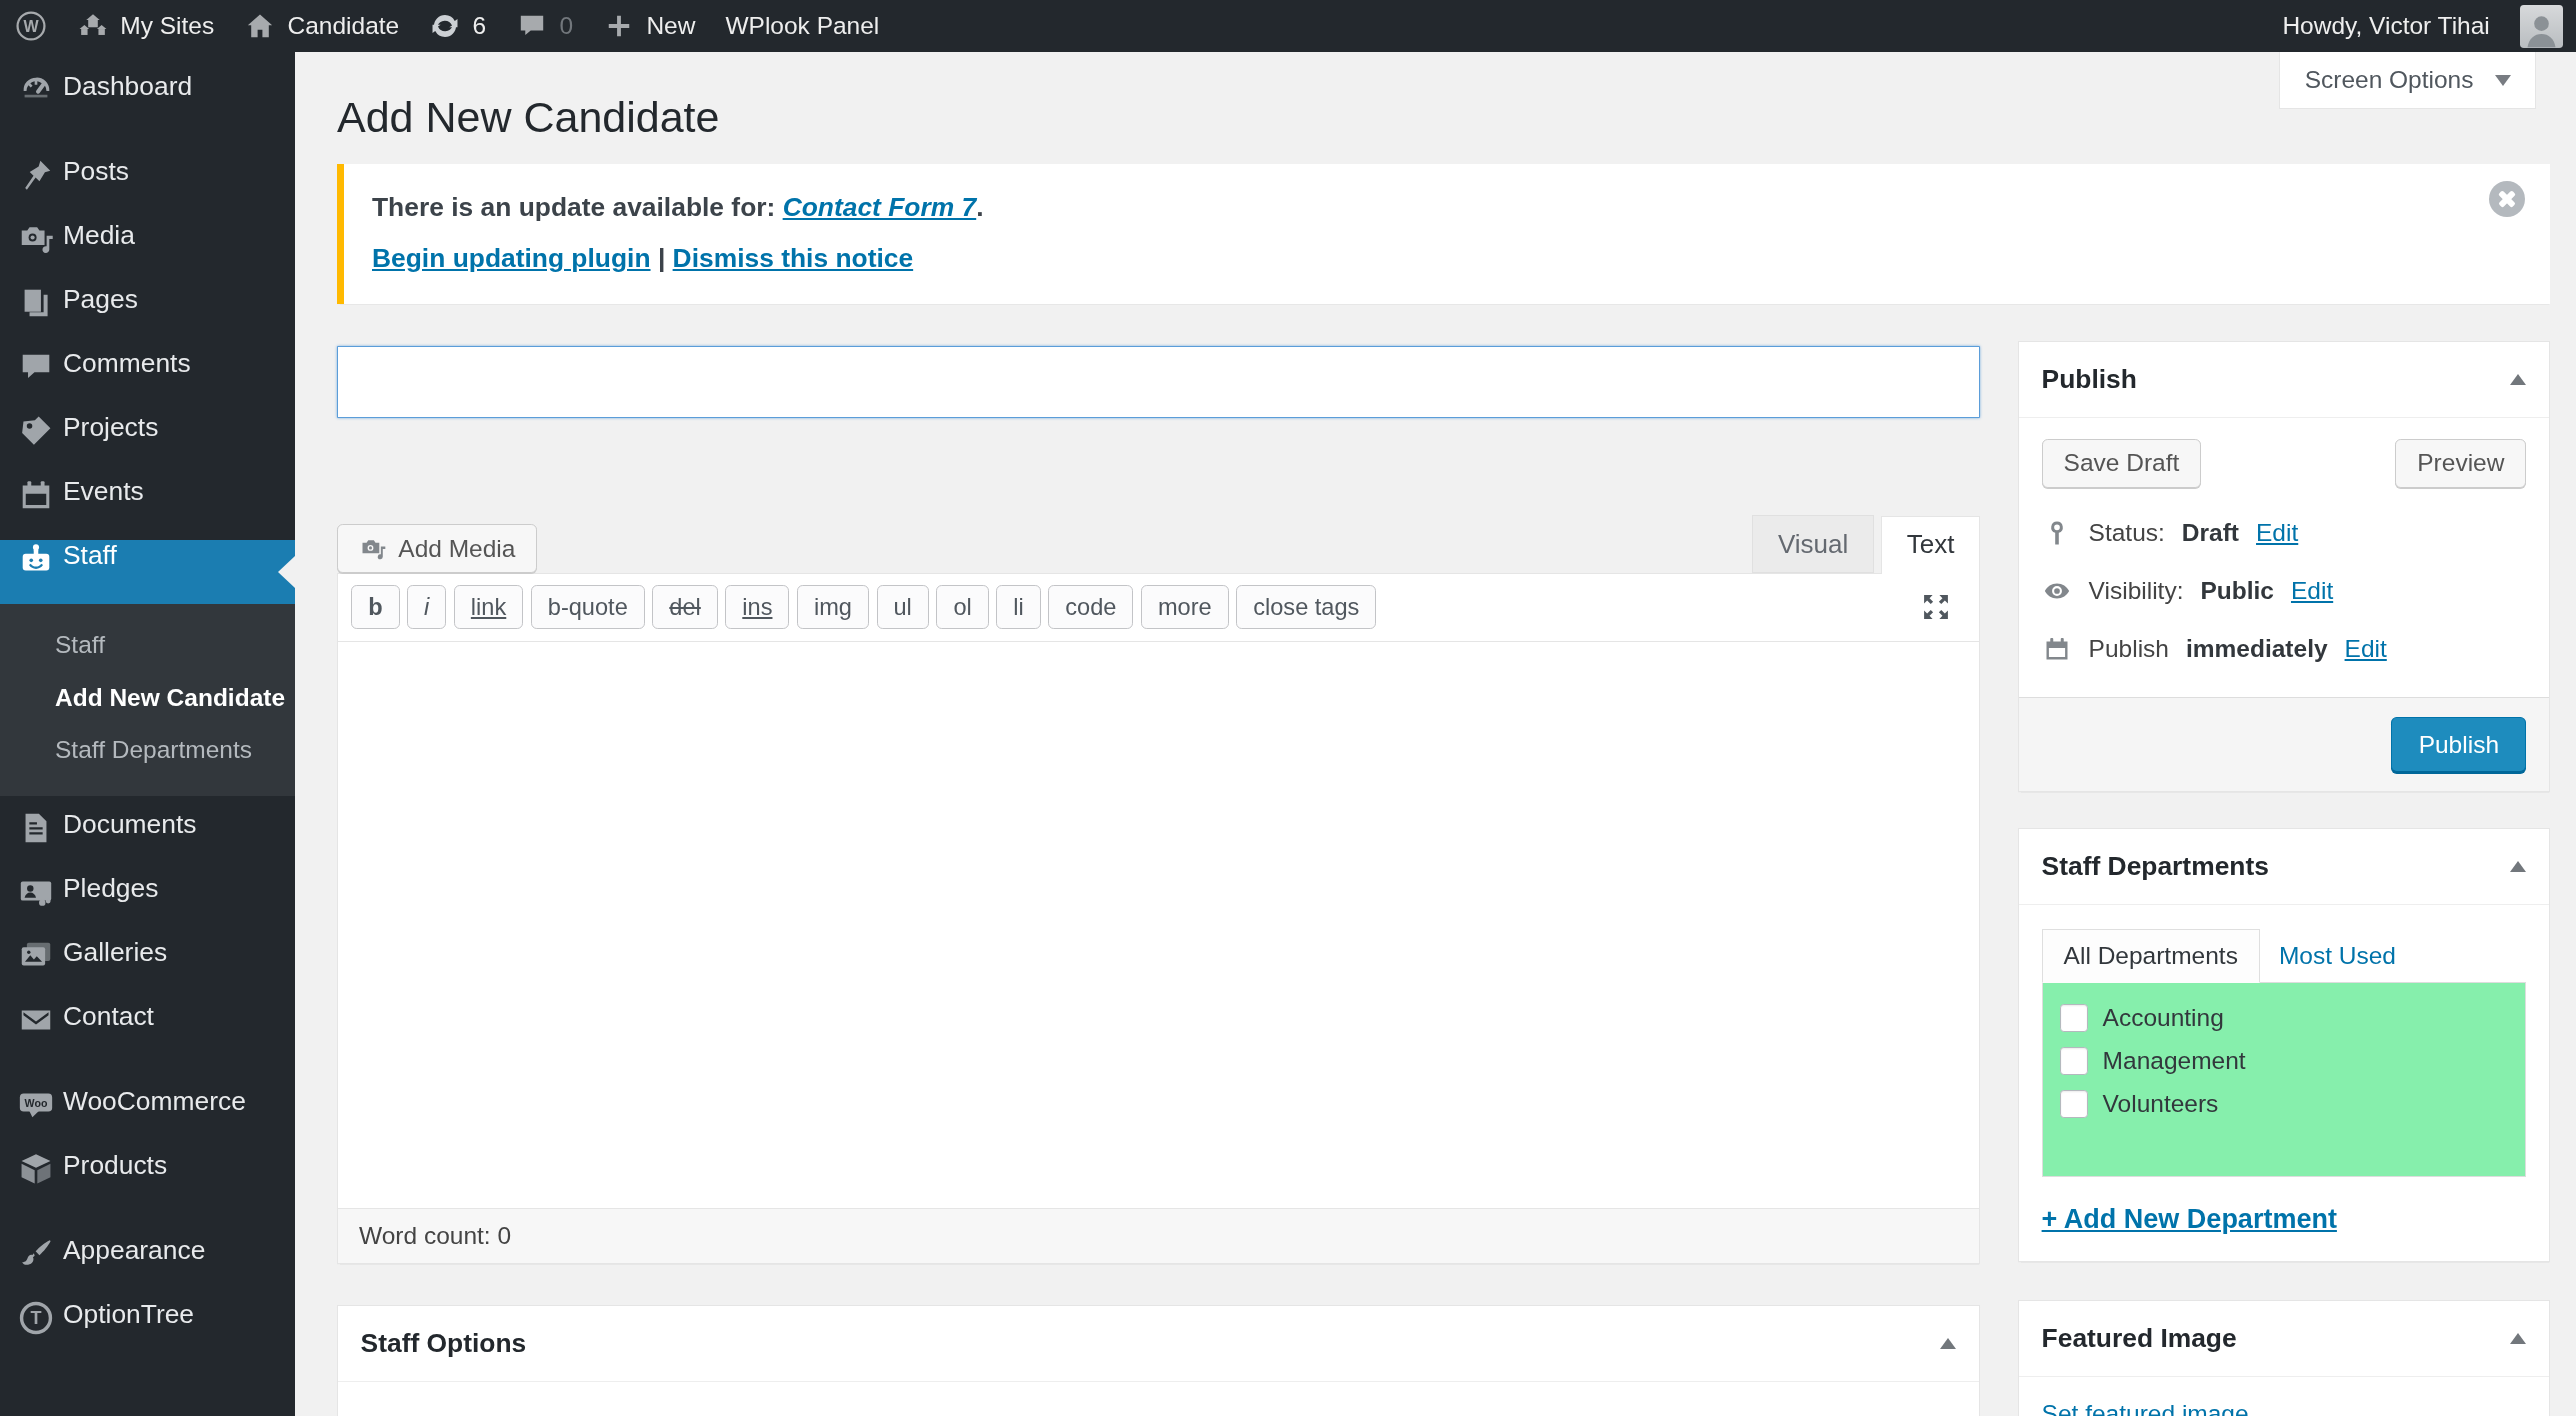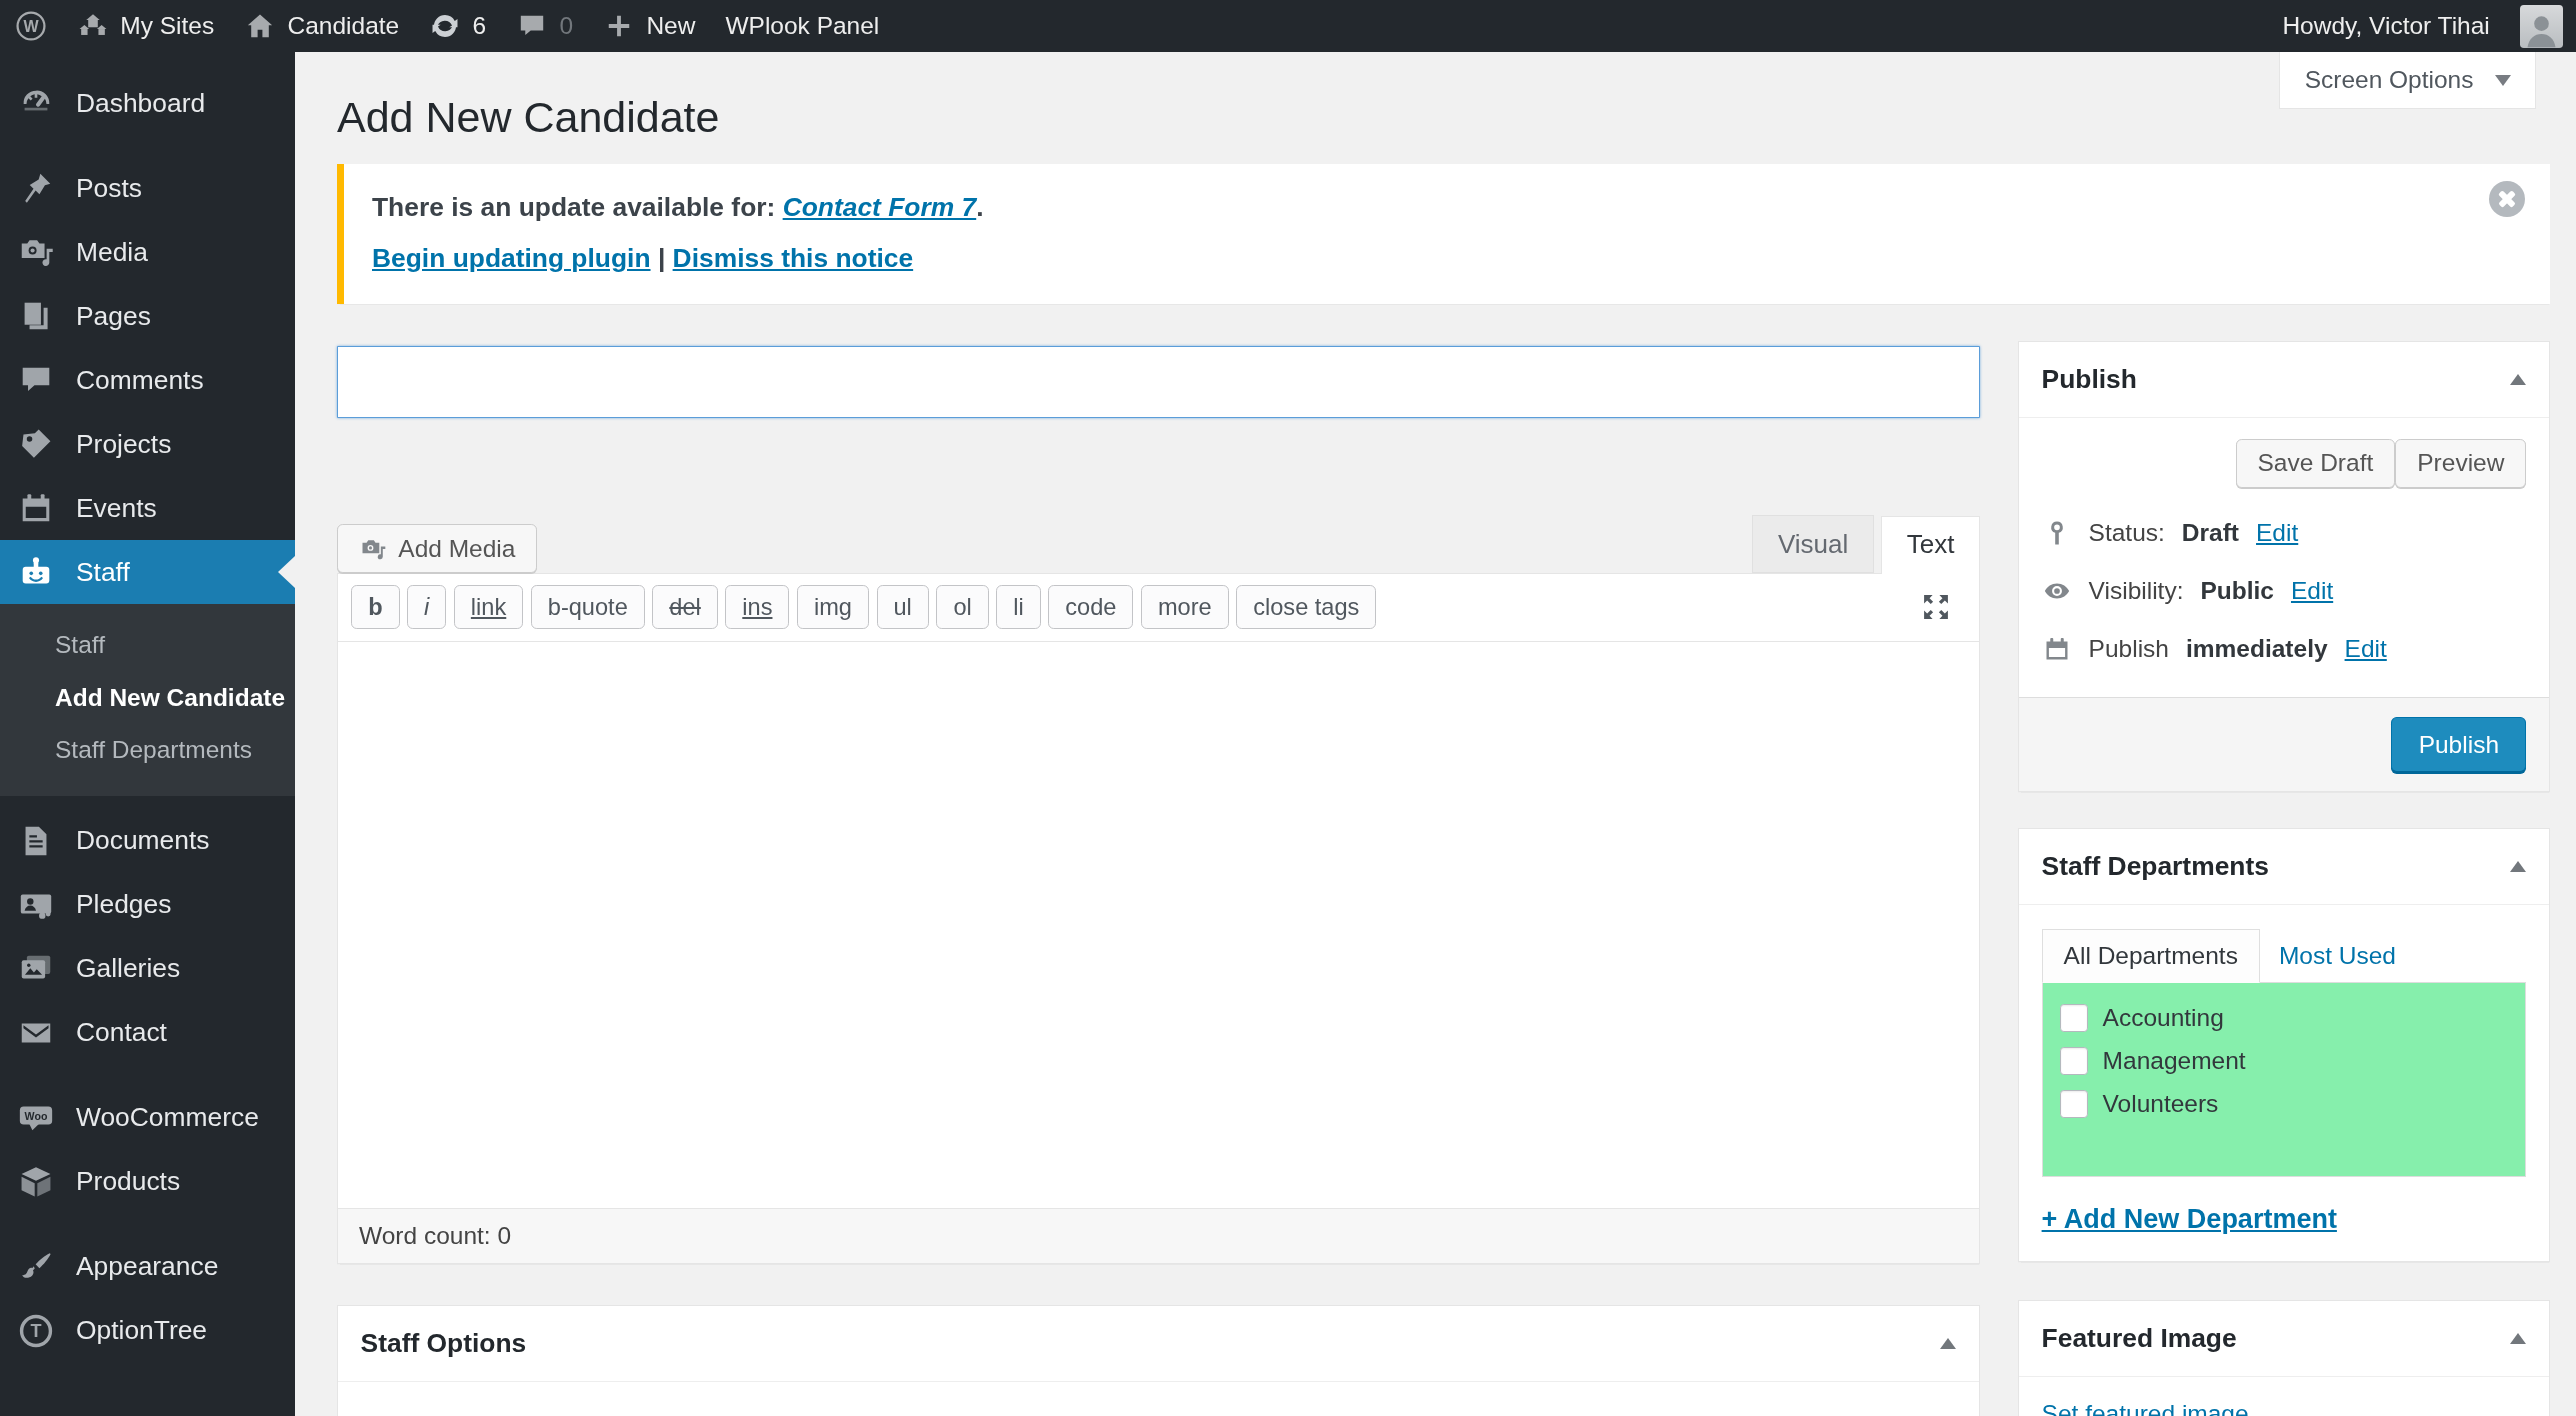--- a/index.html
+++ b/index.html
@@ -14,21 +14,21 @@
   .ab-item{display:flex;align-items:center;gap:11.3px;padding:0 15px;height:100%;color:#eee}
   .ab-icn{width:32px;height:32px;fill:#a7aaad;color:#a7aaad}
   .ab-count-dim{color:#72777c}
   .ab-right{margin-left:auto;display:flex;align-items:center;gap:15px;padding-right:13.2px}
   .avatar{width:43px;height:43px;border-radius:3.8px;background:linear-gradient(#d7d9db,#b9bdc0);
           display:flex;align-items:flex-end;justify-content:center;overflow:hidden}
 
   
   #sidebar{position:absolute;top:52px;left:0;width:295px;bottom:0;background:#23282d;
            padding-top:19px;font-size:26.4px}
-  .menu-item{display:flex;align-items:center;height:64px;padding-left:17px;gap:21px;
+  .menu-item{display:flex;height:64px;padding-left:17px;gap:8px;
              color:#e8eaec;cursor:pointer}
   .menu-item .mi{width:38px;height:38px;flex:0 0 38px;color:#a0a5aa;fill:#a0a5aa}
   .mi .hole{fill:var(--hole,#23282d)}
   .menu-item.active{background:#1b7db1;color:#fff;position:relative}
   .menu-item.active .mi{color:#fff;fill:#fff}
   .menu-item.active .hole{fill:#1b7db1}
   .menu-item.active::after{content:"";position:absolute;right:0;top:50%;margin-top:-16px;
              border:16px solid transparent;border-right:17px solid #f1f1f1;border-left:none}
   .menu-sep{height:21px}
   .submenu{background:#32373c;padding:15px 0 19px}
@@ -87,21 +87,21 @@
 
   .postbox{background:#fff;border:0.9px solid #e5e5e5;box-shadow:0 0.9px 0.9px rgba(0,0,0,.04)}
   .postbox h2{margin:0;padding:22px 22.6px;font-size:26.4px;color:#23282d;border-bottom:0.9px solid #eee;
         display:flex;justify-content:space-between;align-items:center;font-weight:700}
   #staff-options{margin-top:41px}
   #staff-options .pb-body{padding:43px 24.5px 0;height:57px;overflow:hidden}
 
   
   #sideCol{position:absolute;left:1723px;top:289px;width:532px}
   #publish-box .pb-body{padding:21px 22.6px 5.7px}
-  .pub-buttons{display:flex;justify-content:flex-end;margin-bottom:30px}
+  .pub-buttons{display:flex;justify-content:space-between;margin-bottom:30px}
   .misc-row{display:flex;align-items:center;gap:17px;font-size:24.5px;color:#444;margin-bottom:28px}
   .misc-row .mi{width:30px;height:30px;fill:#82878c;--hole:#fff}
   .misc-row b{color:#32373c}
   .edit-link{color:#0073aa;text-decoration:underline;font-size:24.5px}
   .pb-footer{background:#f5f5f5;border-top:0.9px solid #ddd;padding:19px 22.6px;display:flex;
              justify-content:flex-end}
   .btn-primary{font-size:24.5px;color:#fff;background:#1e8cbe;border:0.9px solid #0073aa;
         border-bottom-color:#006799;border-radius:5.7px;padding:12.3px 26.4px;cursor:pointer;
         box-shadow:0 1.9px 0 #006799;font-family:inherit}
 

